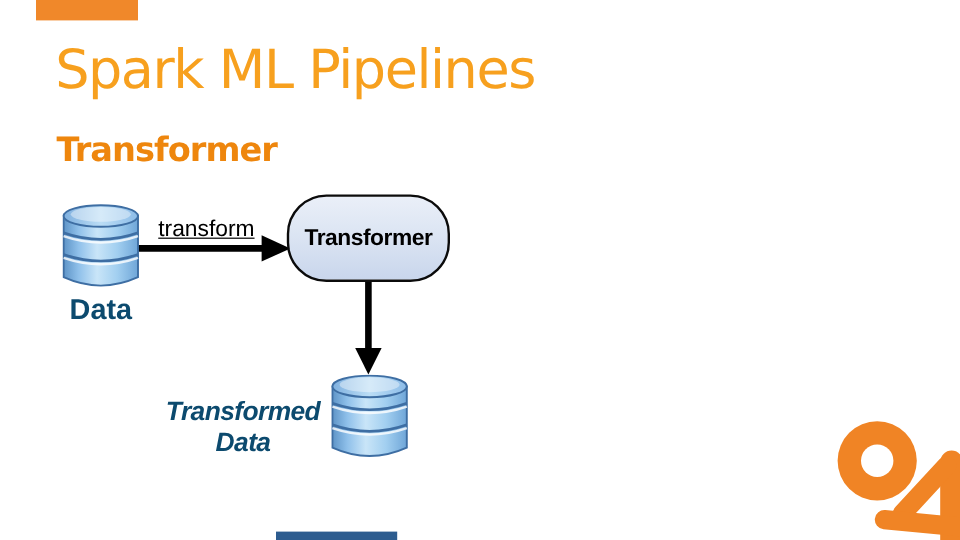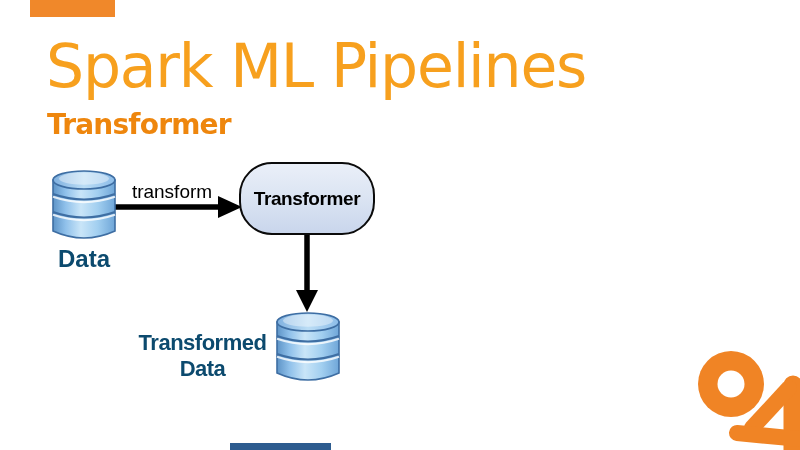--- a/index.html
+++ b/index.html
@@ -2,42 +2,42 @@
 <html><head>
 <meta charset="utf-8">
 <style>
   html,body{margin:0;padding:0;}
   body{width:800px;height:450px;position:relative;overflow:hidden;background:#ffffff;
        font-family:"Liberation Sans",sans-serif;}
   .abs{position:absolute;}
 
   
   .slide-title{left:46px;top:31px;font-family:"DejaVu Sans",sans-serif;
-      font-size:60px;letter-spacing:-1.2px;color:#F7A01E;white-space:nowrap;}
+      font-size:45px;letter-spacing:-1.2px;color:#F7A01E;white-space:nowrap;}
   .slide-subtitle{left:47px;top:108px;font-family:"DejaVu Sans",sans-serif;
       font-size:28px;font-weight:bold;letter-spacing:-0.8px;color:#EE860D;white-space:nowrap;}
 
   
   .top-bar{left:30px;top:0;width:85px;height:17px;background:#F0882A;}
   .bottom-bar{left:230px;top:443px;width:101px;height:7px;background:#2D5C8F;}
 
   
   .cyl{width:64px;height:72px;}
   .cyl1{left:52px;top:170px;}
   .cyl2{left:276px;top:312px;}
   .node-label{color:#0c4a6e;font-weight:bold;text-align:center;}
   .label-data{left:34px;top:245px;width:100px;font-size:24px;}
   .label-tdata{left:125px;top:330px;width:155px;font-size:22px;letter-spacing:-0.5px;
-      line-height:26px;white-space:pre-line;}
+      line-height:26px;white-space:pre-line;font-style:italic;}
   .transformer-node{left:239px;top:162px;width:136px;height:73px;box-sizing:border-box;
       border:2.5px solid #0b0b0b;border-radius:33px;
       background:linear-gradient(180deg,#EAEFF8 0%,#DCE5F3 45%,#C9D6EC 100%);
       display:flex;align-items:center;justify-content:center;}
   .transformer-node span{font-size:19px;font-weight:bold;letter-spacing:-0.4px;color:#000;}
-  .edge-label{left:122px;top:181px;width:100px;text-align:center;font-size:19px;color:#000;}
+  .edge-label{left:122px;top:181px;width:100px;text-align:center;font-size:19px;color:#000;text-decoration:underline;}
   .connector-layer{left:0;top:0;width:800px;height:450px;pointer-events:none;}
   .logo-box{right:0;bottom:0;width:112px;height:112px;}
 </style>
 </head>
 <body>
 
 <div class="abs top-bar"></div>
 
 <div class="abs slide-title">Spark ML Pipelines</div>
 <div class="abs slide-subtitle">Transformer</div>

